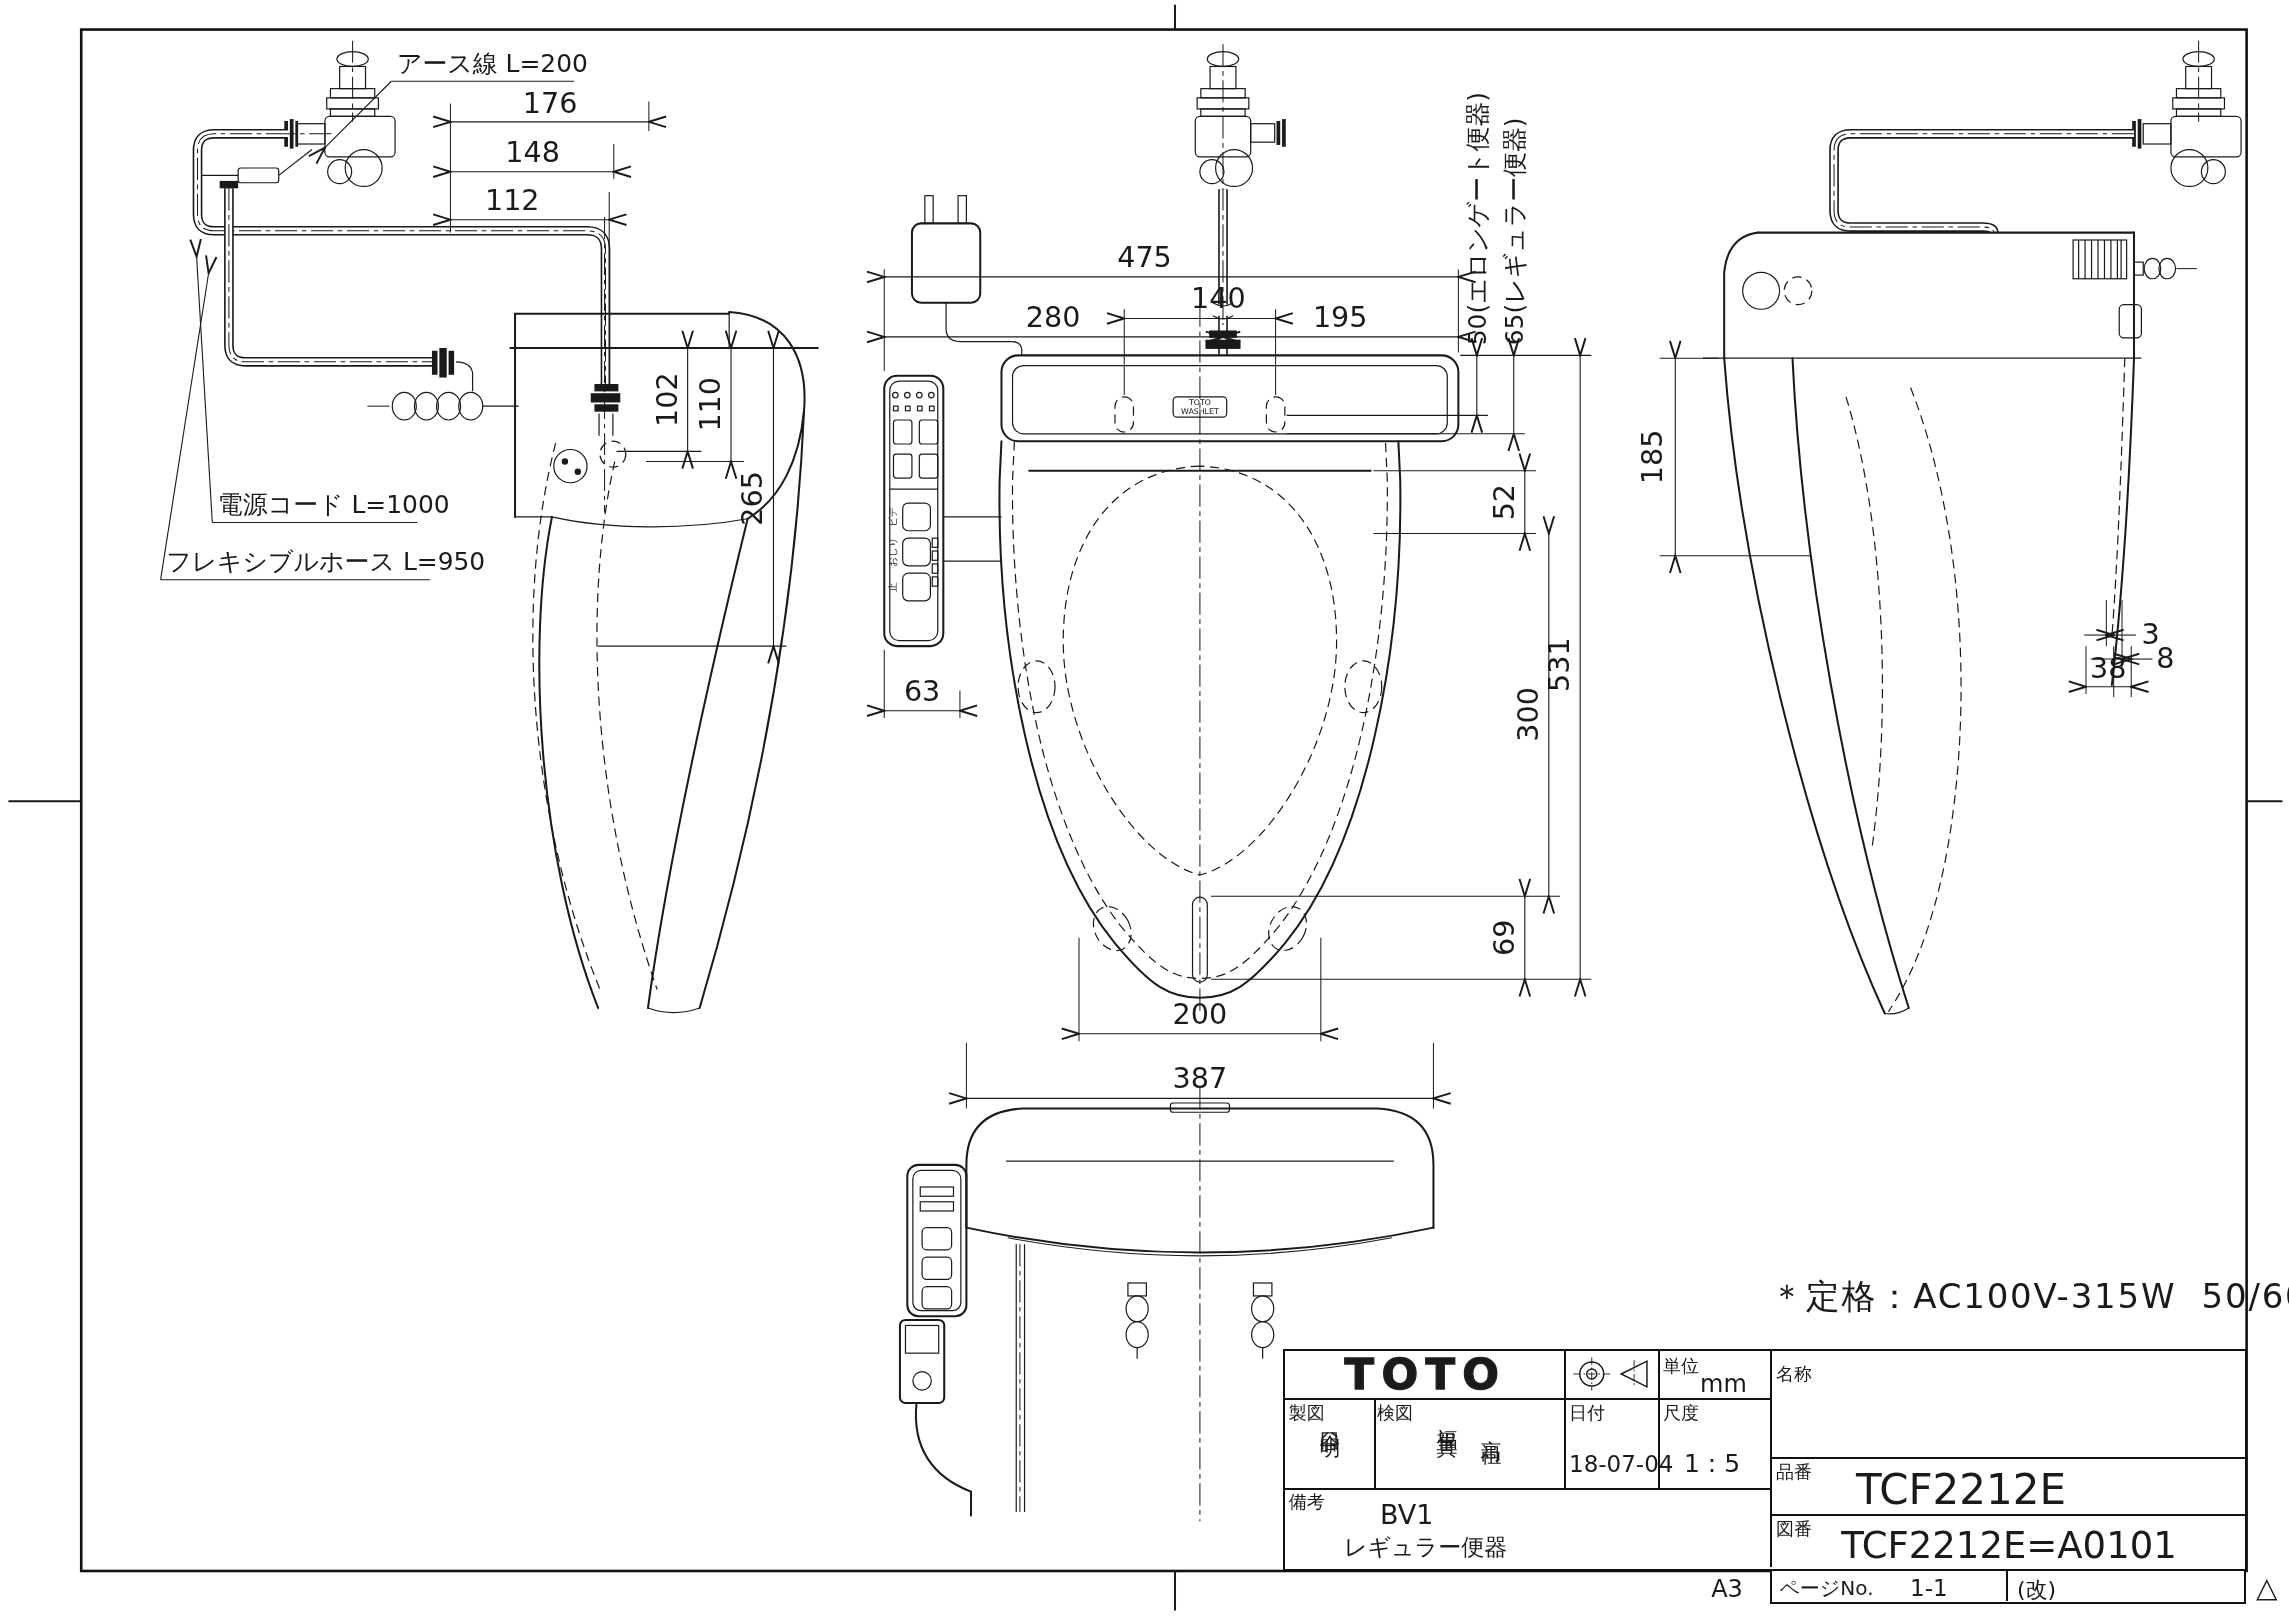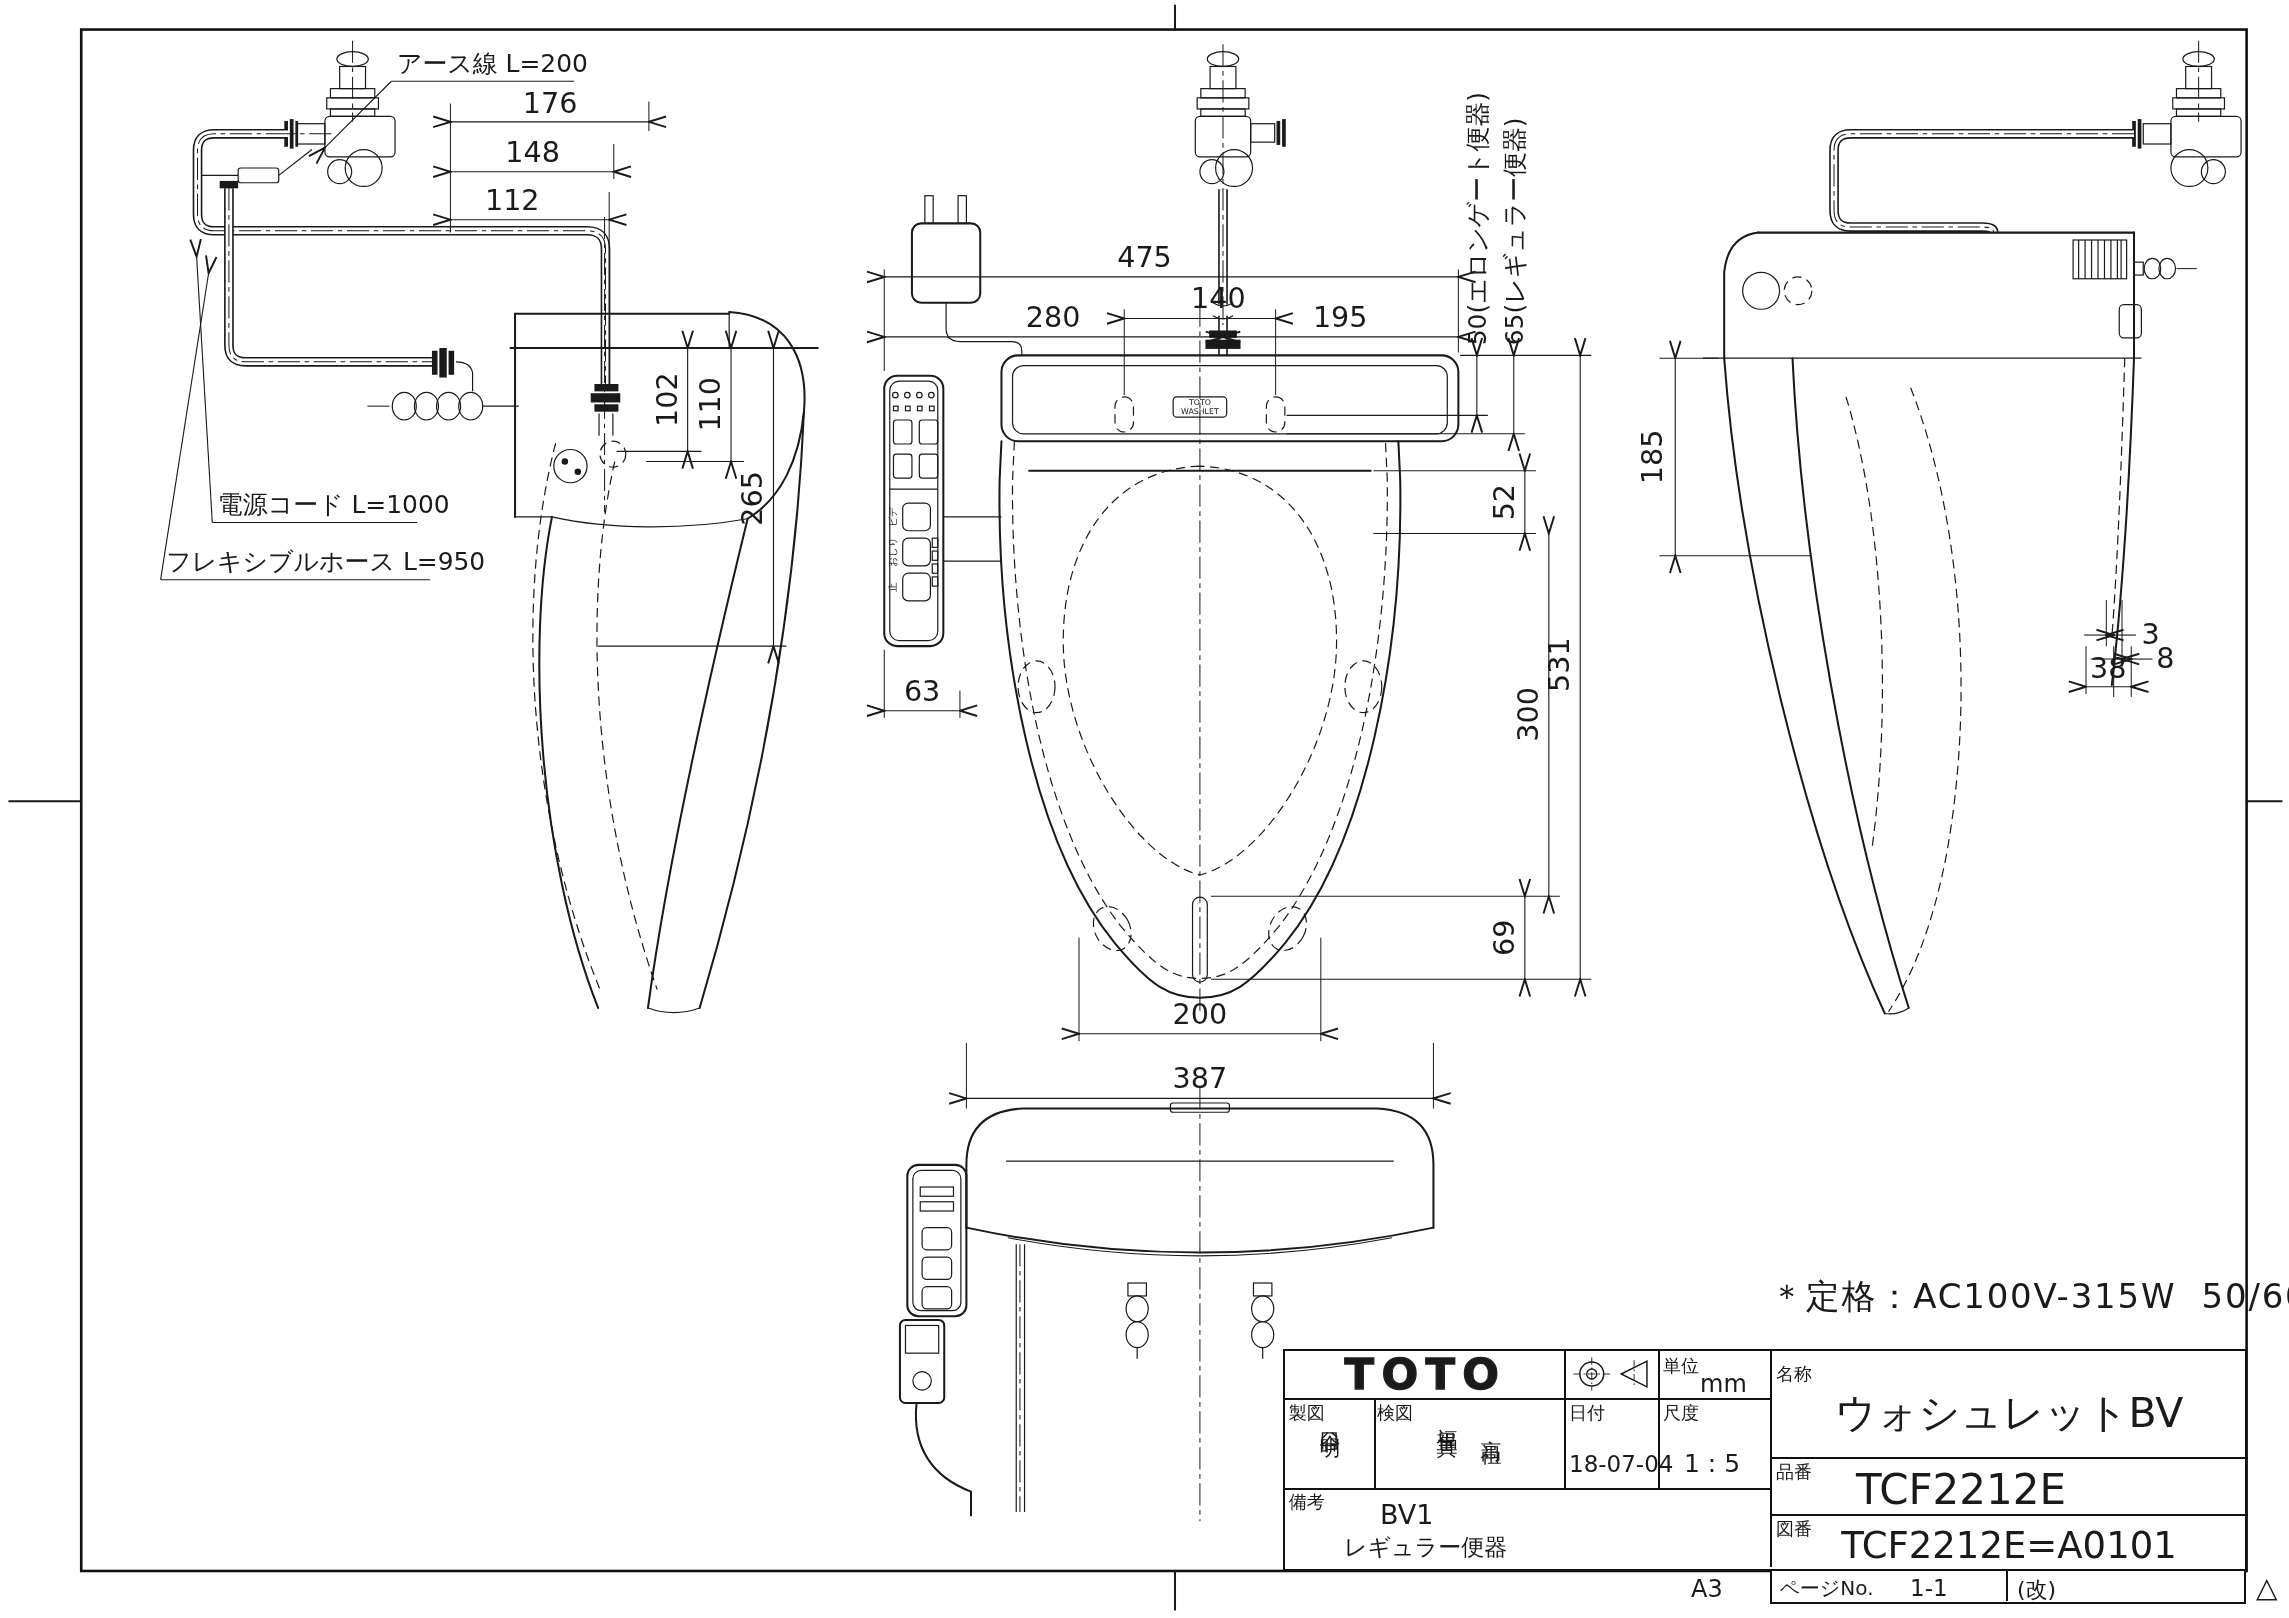--- a/index.html
+++ b/index.html
@@ -22,21 +22,21 @@
   .mid{text-anchor:middle;}
   
   #titleblock{position:absolute;left:1283px;top:1349px;width:964px;height:222px;border:2.8px solid #111;box-sizing:border-box;background:#fff;}
   #pagestrip{position:absolute;left:1770px;top:1571px;width:476px;height:33px;border:2.8px solid #111;border-top:none;box-sizing:border-box;background:#fff;}
   .vl{position:absolute;width:1.8px;background:#111;}
   .hl{position:absolute;height:1.8px;background:#111;}
   .cell-label{position:absolute;font-size:18px;}
   .tb-val{position:absolute;}
   .vert{writing-mode:vertical-rl;text-orientation:upright;letter-spacing:3.7px;}
   #rating{position:absolute;left:1770px;top:1274px;font-size:34px;letter-spacing:1.8px;white-space:pre;}
-  #paper-size{position:absolute;left:1691px;top:1575px;width:72px;font-size:24px;text-align:left;}
+  #paper-size{position:absolute;left:1691px;top:1575px;width:72px;font-size:24px;text-align:center;}
   #rev-mark{position:absolute;left:2256px;top:1571px;font-size:28px;}
 </style>
 </head>
 <body>
 
 
 
 <svg width="2290" height="1619" viewBox="0 0 2481 1754">
   <defs>
     <marker id="ar" viewBox="0 0 24 24" refX="1.5" refY="12" markerWidth="23" markerHeight="23" orient="auto-start-reverse" markerUnits="userSpaceOnUse">
@@ -485,21 +485,20 @@
   <span class="tb-val" style="left:284px;top:100px;font-size:23px;">18-07-04</span>
 
   <span class="cell-label" style="left:378px;top:50px;">尺度</span>
   <span class="tb-val" style="left:399px;top:98px;font-size:25px;">1 : 5</span>
 
   <span class="cell-label" style="left:3.7px;top:139px;">備考</span>
   <span class="tb-val" style="left:59px;top:148px;font-size:27px;margin-left:36px;">BV1</span>
   <span class="tb-val" style="left:59px;top:181px;font-size:23px;">レギュラー便器</span>
 
   <span class="cell-label" style="left:491px;top:2.8px;margin-top:8px;">名称</span>
-  <div class="tb-val" style="left:485px;top:35px;width:478px;text-align:center;font-size:41px;">ウォシュレットBV</div>
 
   <span class="cell-label" style="left:491px;top:109px;">品番</span>
   <div class="tb-val" style="left:485px;top:114px;width:382px;text-align:center;font-size:42px;">TCF2212E</div>
 
   <span class="cell-label" style="left:491px;top:166px;">図番</span>
   <div class="tb-val" style="left:485px;top:173px;width:478px;text-align:center;font-size:37px;">TCF2212E=A0101</div>
 </div>
 
 
 <div id="pagestrip">

